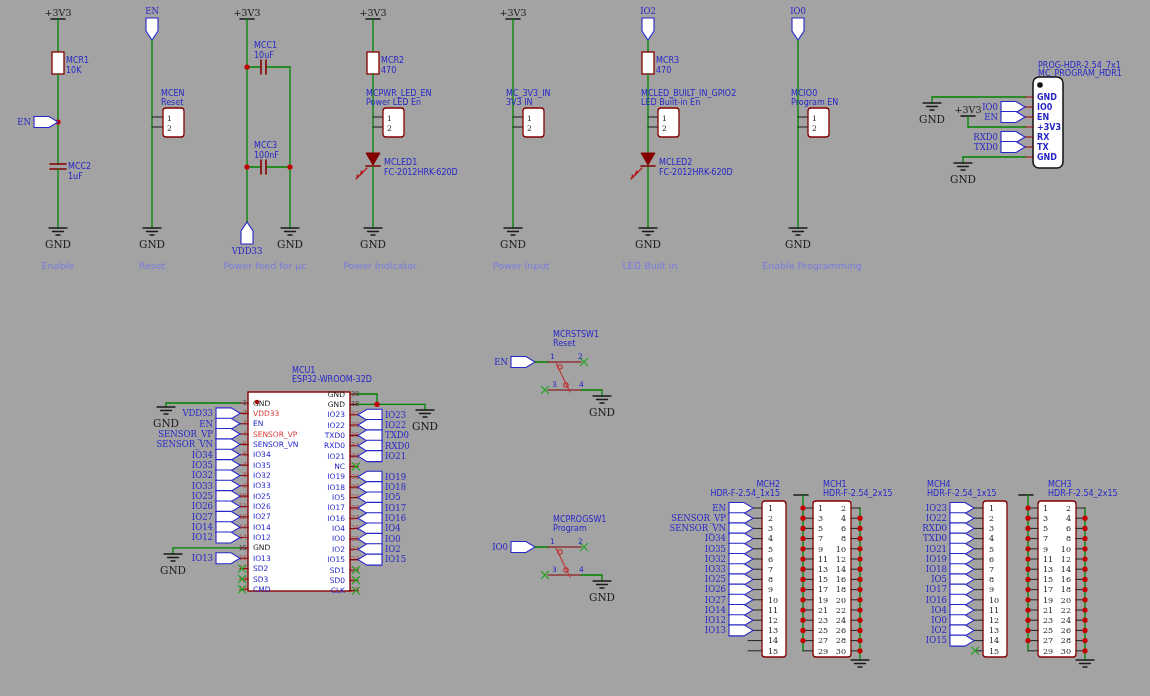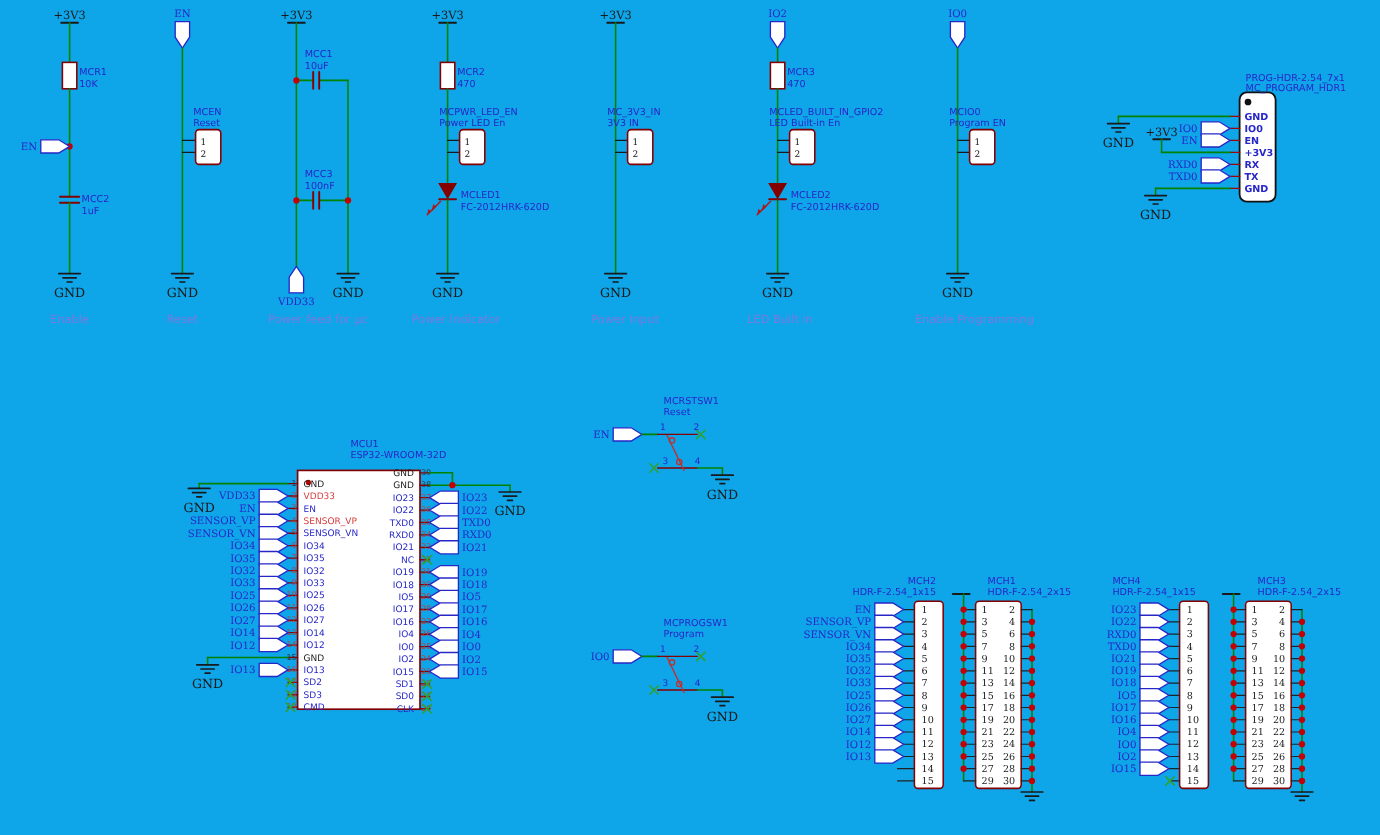--- a/index.html
+++ b/index.html
@@ -1,16 +1,16 @@
 <!DOCTYPE html>
 <html><head>
 <meta charset="utf-8">
 <style>
   html,body{margin:0;padding:0;background:#ffffff;}
-  .canvas{position:relative;width:1150px;height:696px;background:#0ea5e9;overflow:hidden;}
+  .canvas{position:relative;width:1150px;height:696px;background:#a3a3a3;overflow:hidden;}
   svg{position:absolute;left:0;top:0;}
   svg text{user-select:none;}
   .sans{font-family:"DejaVu Sans","Liberation Sans",sans-serif;}
   .serif{font-family:"DejaVu Serif","Liberation Serif",serif;}
 </style>
 </head>
 <body>
 
 <div class="canvas">
   <svg id="sch" width="1150" height="696" viewBox="0 0 1150 696">

